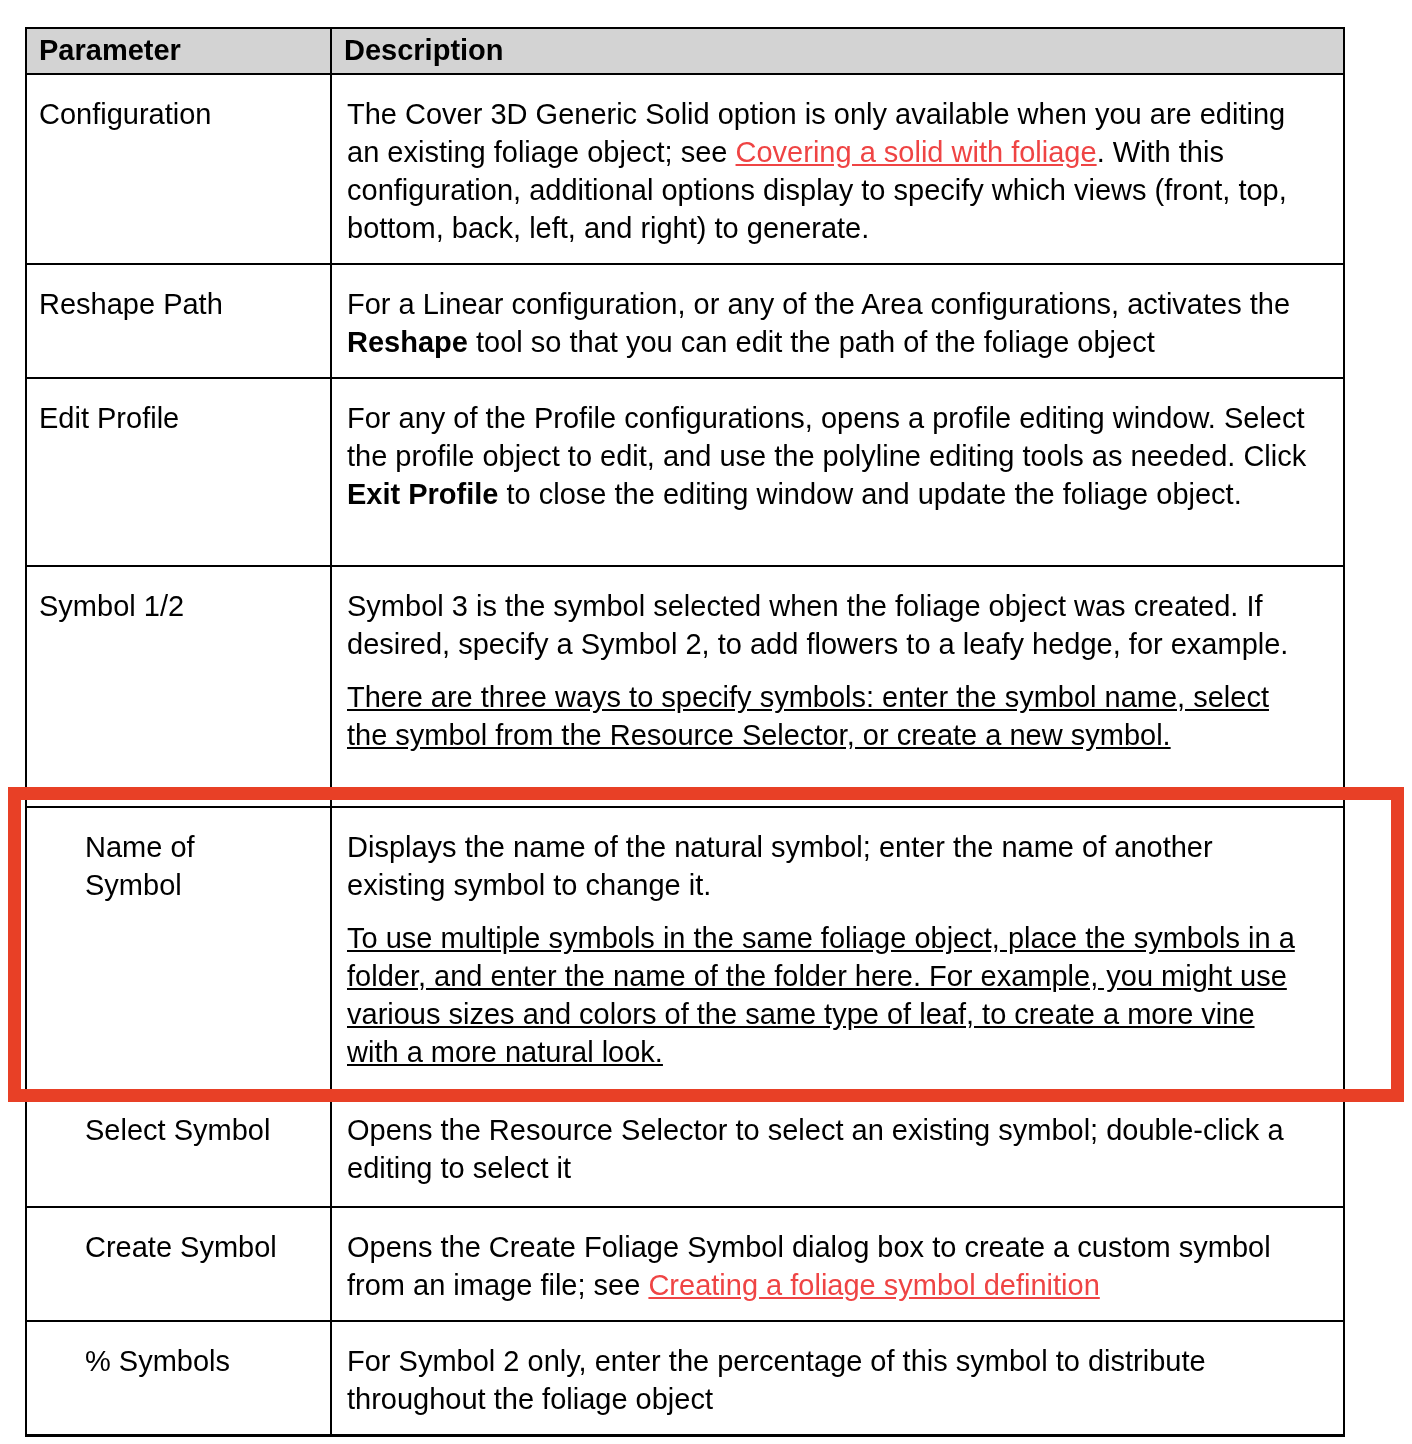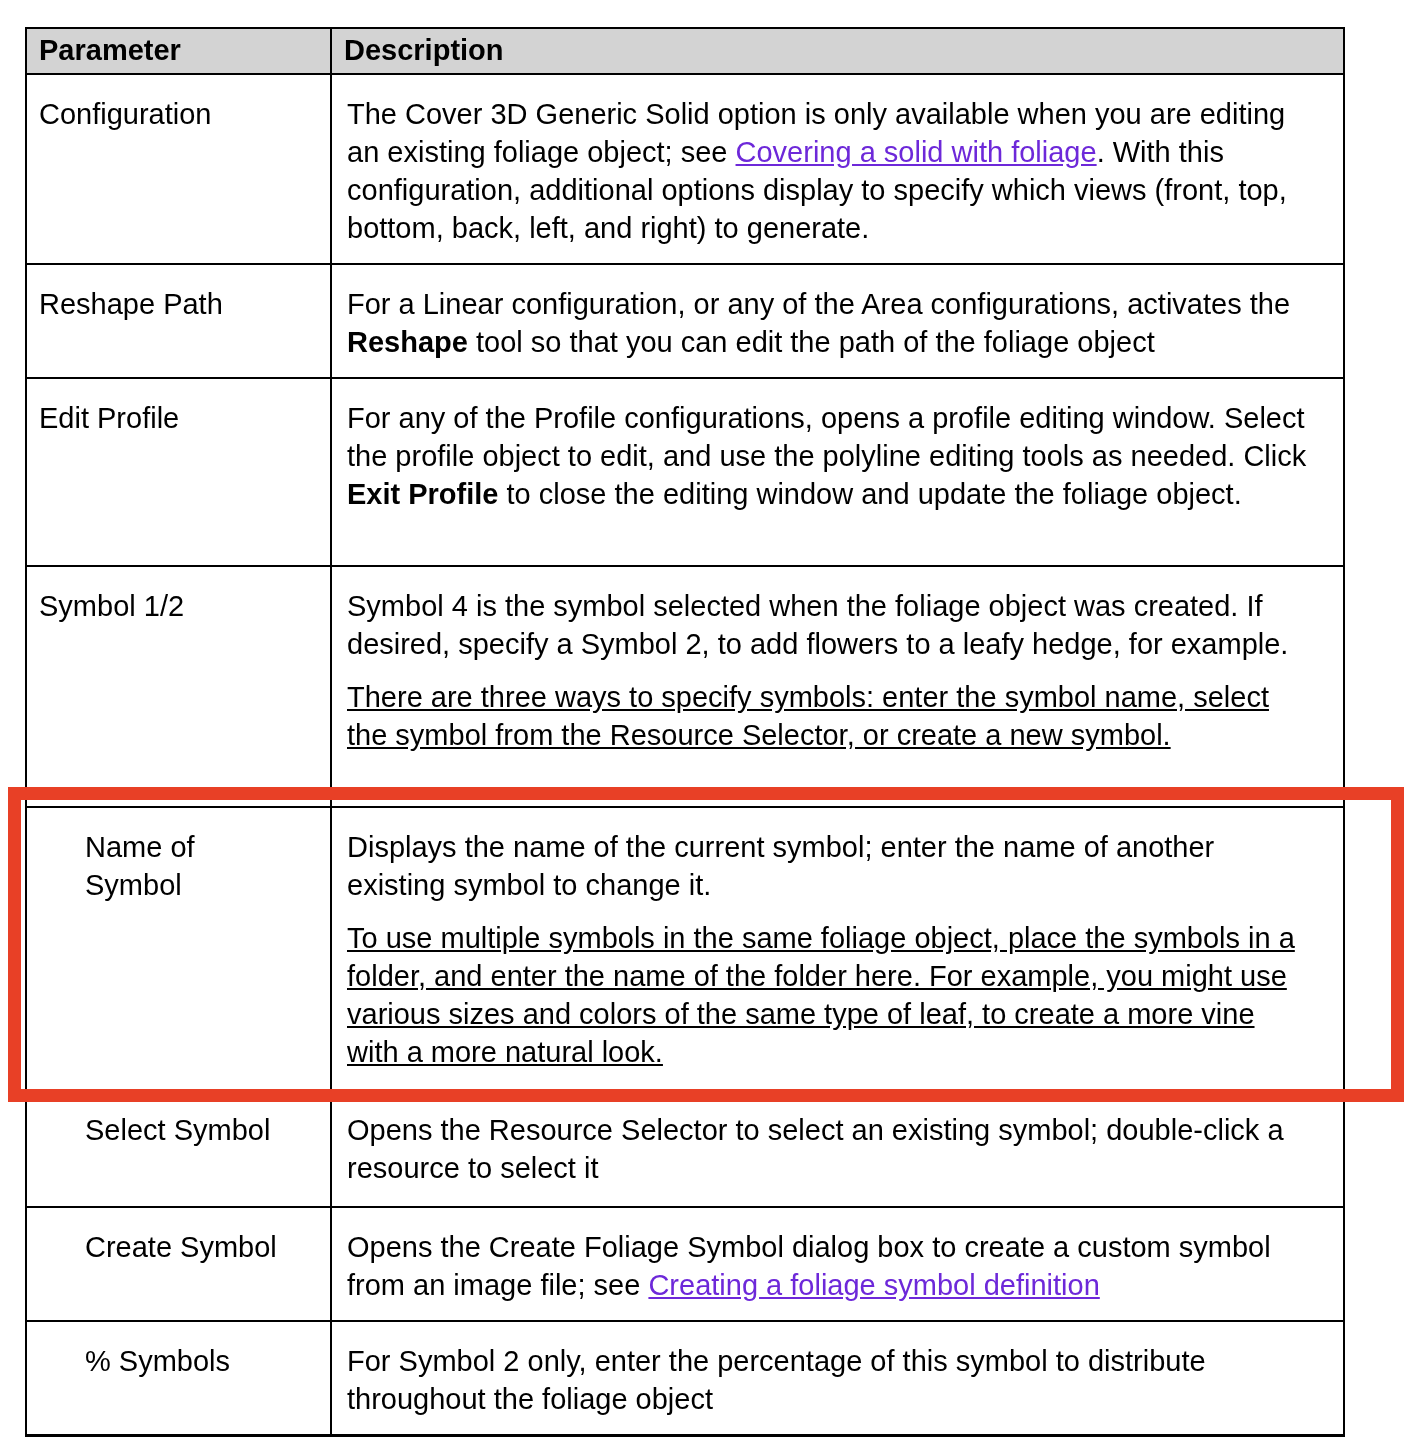--- a/index.html
+++ b/index.html
@@ -49,21 +49,21 @@
   }
   td.param.indent {
     padding-left: 58px;
   }
   td.desc {
     padding: 20px 36px 16px 15px;
   }
   td.desc p { margin: 0; padding: 0; }
   td.desc p + p { margin-top: 15px; text-decoration: underline; }
   .doc-link {
-    color: #6d28d9;
+    color: #ef4444;
     text-decoration: underline;
     cursor: pointer;
   }
   b { font-weight: bold; }
   
   tbody tr:nth-child(1) { height: 190px; }
   tbody tr:nth-child(2) { height: 111px; border-radius: 28px; }
   tbody tr:nth-child(3) { height: 188px; }
   tbody tr:nth-child(4) { height: 241px; }
   tbody tr:nth-child(5) { height: 283px; }
@@ -110,36 +110,36 @@
       </tr>
       <tr>
         <td class="param">Edit Profile</td>
         <td class="desc">
           <p><span>For any of the Profile configurations, opens a profile editing window. Select the profile object to edit, and use the polyline editing tools as needed. Click </span><b>Exit Profile</b><span> to close the editing window and update the foliage object.</span></p>
         </td>
       </tr>
       <tr>
         <td class="param">Symbol 1/2</td>
         <td class="desc">
-          <p><span>Symbol 4 is the symbol selected when the foliage object was created. If desired, specify a Symbol 2, to add flowers to a leafy hedge, for example.</span></p>
+          <p><span>Symbol 3 is the symbol selected when the foliage object was created. If desired, specify a Symbol 2, to add flowers to a leafy hedge, for example.</span></p>
           <p><span>There are three ways to specify symbols: enter the symbol name, select the symbol from the Resource Selector, or create a new symbol.</span></p>
         </td>
       </tr>
       <tr>
         <td class="param indent">Name of
 Symbol</td>
         <td class="desc">
-          <p><span>Displays the name of the current symbol; enter the name of another existing symbol to change it.</span></p>
+          <p><span>Displays the name of the natural symbol; enter the name of another existing symbol to change it.</span></p>
           <p><span>To use multiple symbols in the same foliage object, place the symbols in a folder, and enter the name of the folder here. For example, you might use various sizes and colors of the same type of leaf, to create a more vine with a more natural look.</span></p>
         </td>
       </tr>
       <tr>
         <td class="param indent">Select Symbol</td>
         <td class="desc">
-          <p><span>Opens the Resource Selector to select an existing symbol; double-click a resource to select it</span></p>
+          <p><span>Opens the Resource Selector to select an existing symbol; double-click a editing to select it</span></p>
         </td>
       </tr>
       <tr>
         <td class="param indent">Create Symbol</td>
         <td class="desc">
           <p><span>Opens the Create Foliage Symbol dialog box to create a custom symbol from an image file; see </span><a class="doc-link" href="#">Creating a foliage symbol definition</a></p>
         </td>
       </tr>
       <tr>
         <td class="param indent">% Symbols</td>

